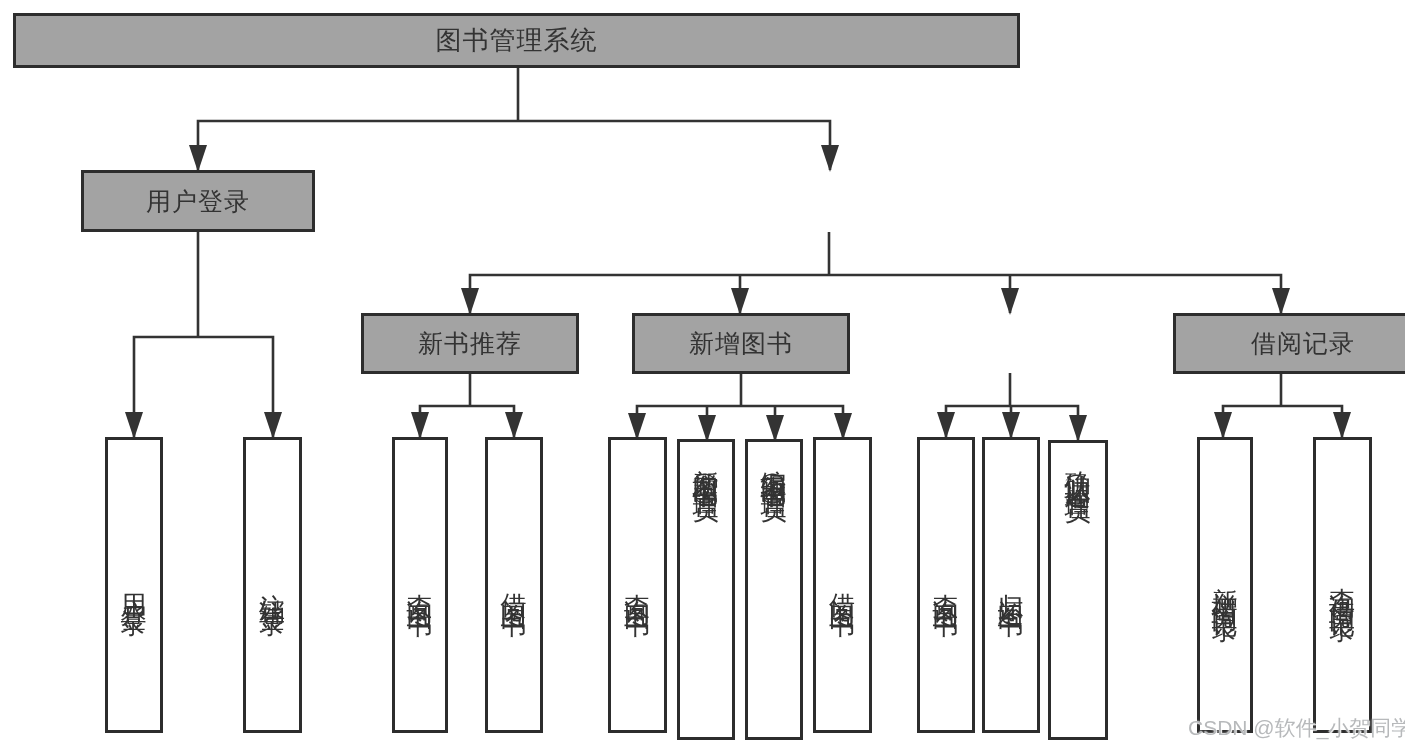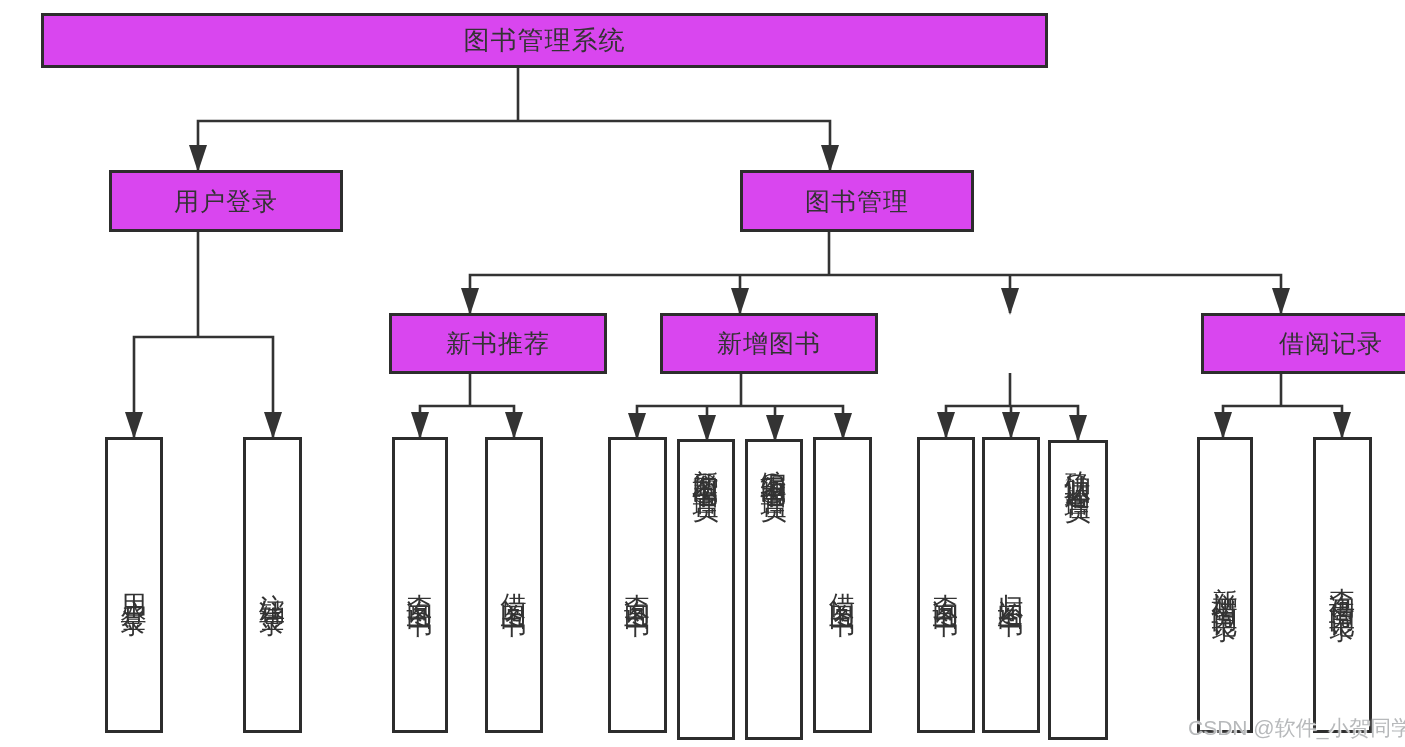--- a/index.html
+++ b/index.html
@@ -15,26 +15,25 @@
     background: #ffffff;
   }
   svg.connectors {
     position: absolute; left: 0; top: 0;
     width: 1405px; height: 747px;
     pointer-events: none;
   }
   .hbox {
     position: absolute;
     border: 3px solid #2d2d2d;
-    background: #d946ef;
+    background: #a3a3a3;
     display: flex; align-items: center; justify-content: center;
     font-size: 25px; letter-spacing: 1px;
     color: #333333;
     white-space: nowrap;
-    margin-left: 28px;
   }
   .hbox.root { font-size: 26px; }
   .vbox {
     position: absolute;
     border: 3px solid #2d2d2d;
     background: #ffffff;
     display: flex; align-items: center; justify-content: center;
   }
   .vbox .vtext {
     writing-mode: vertical-rl;
@@ -109,21 +108,20 @@
       <polygon points="1002,412 1020,412 1011,439"></polygon>
       <polygon points="1069,415 1087,415 1078,442"></polygon>
       <polygon points="1214,412 1232,412 1223,439"></polygon>
       <polygon points="1333,412 1351,412 1342,439"></polygon>
     </g>
   </svg>
 
   <div class="hbox root" style="left:13px; top:13px; width:1007px; height:55px;">图书管理系统</div>
 
   <div class="hbox" style="left:81px; top:170px; width:234px; height:62px;">用户登录</div>
-  <div class="hbox" style="left:712px; top:170px; width:234px; height:62px;">图书管理</div>
 
   <div class="hbox" style="left:361px; top:313px; width:218px; height:61px;">新书推荐</div>
   <div class="hbox" style="left:632px; top:313px; width:218px; height:61px;">新增图书</div>
   <div class="hbox" style="left:1173px; top:313px; width:260px; height:61px;">借阅记录</div>
 
   <div class="vbox" style="left:105px; top:437px; width:58px; height:296px;">
     <span class="vtext">用户登录</span>
   </div>
   <div class="vbox" style="left:243px; top:437px; width:59px; height:296px;">
     <span class="vtext">注销登录</span>

